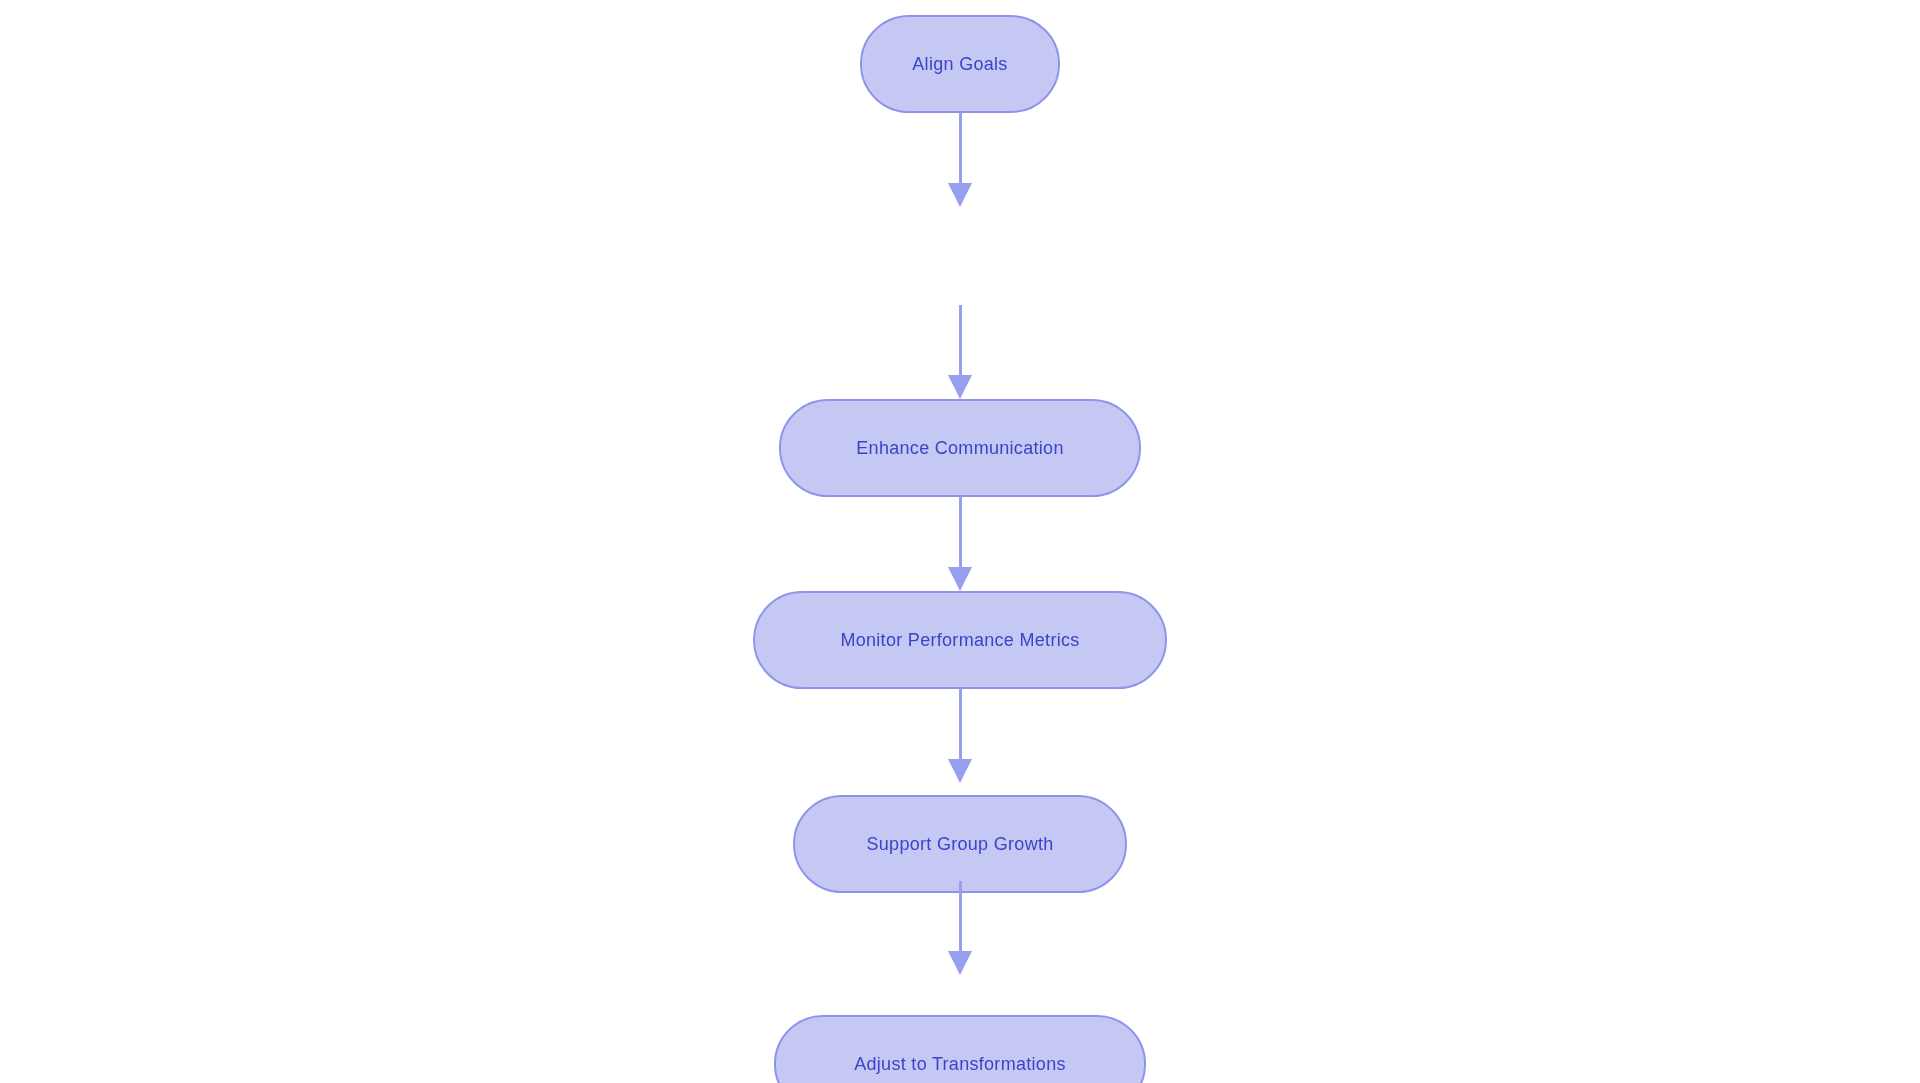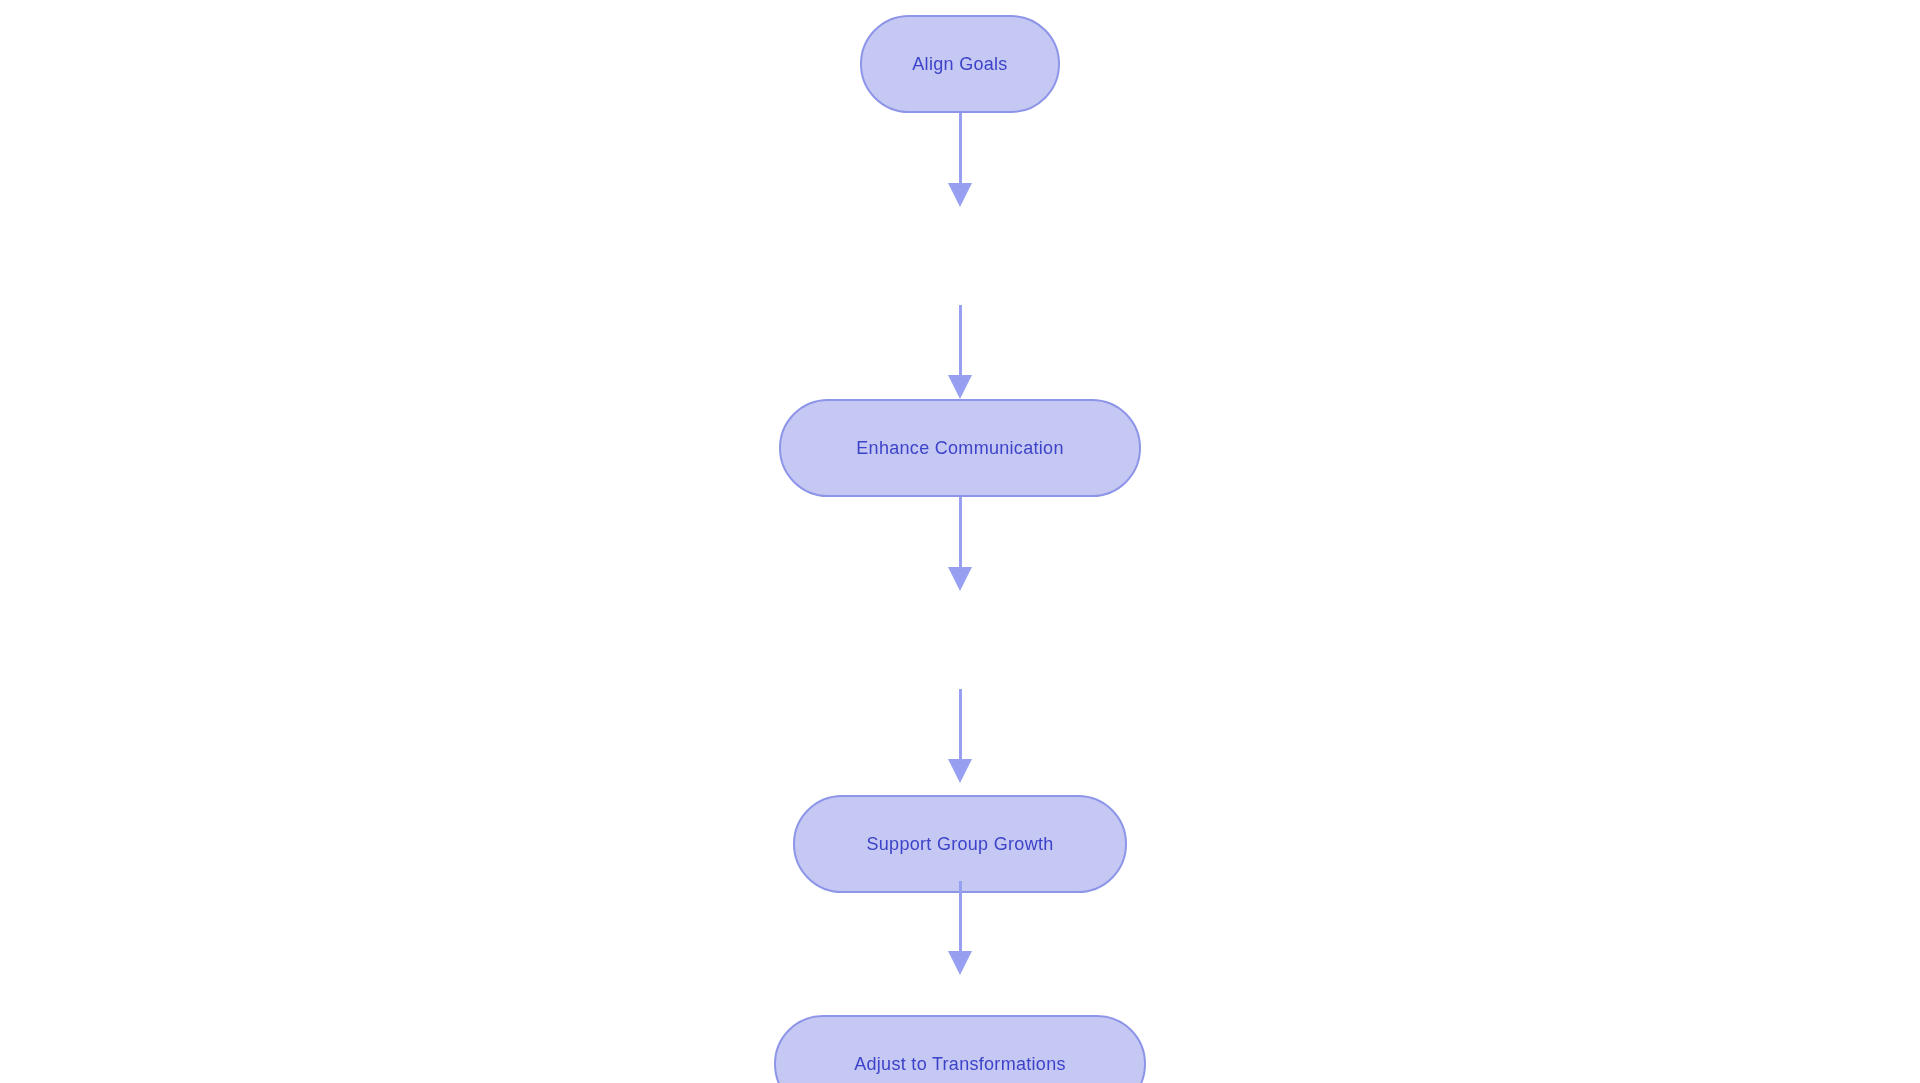--- a/index.html
+++ b/index.html
@@ -80,20 +80,23 @@
 
   <div class="flow-node" style="top:399px; width:362px;">
     <span class="node-label">Enhance Communication</span>
   </div>
 
   <div class="flow-arrow" style="top:497px;">
     <div class="arrow-line"></div>
     <div class="arrow-head"></div>
   </div>
 
+  <div class="flow-node" style="top:591px; width:414px;">
+    <span class="node-label">Monitor Performance Metrics</span>
+  </div>
 
   <div class="flow-arrow" style="top:689px;">
     <div class="arrow-line"></div>
     <div class="arrow-head"></div>
   </div>
 
   <div class="flow-node" style="top:783px; width:334px;margin-top:12px;">
     <span class="node-label">Support Group Growth</span>
   </div>
 

